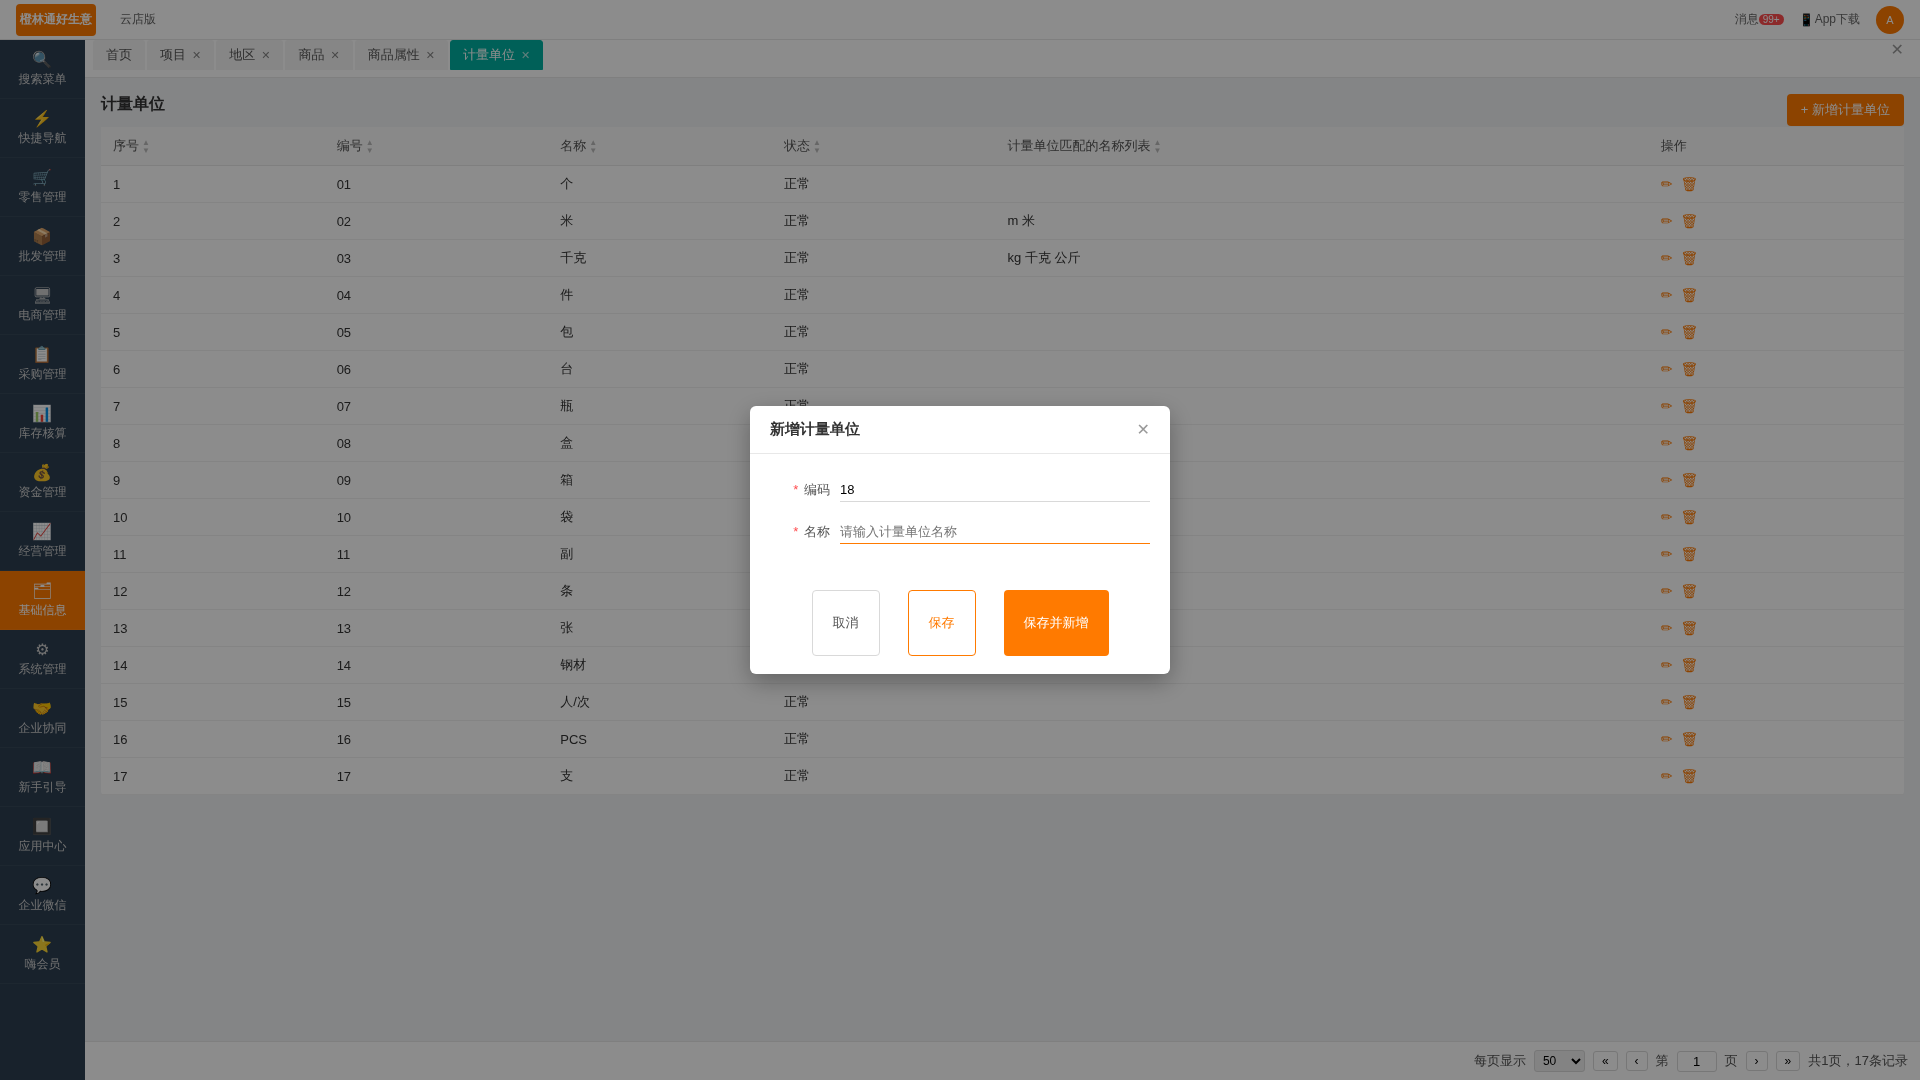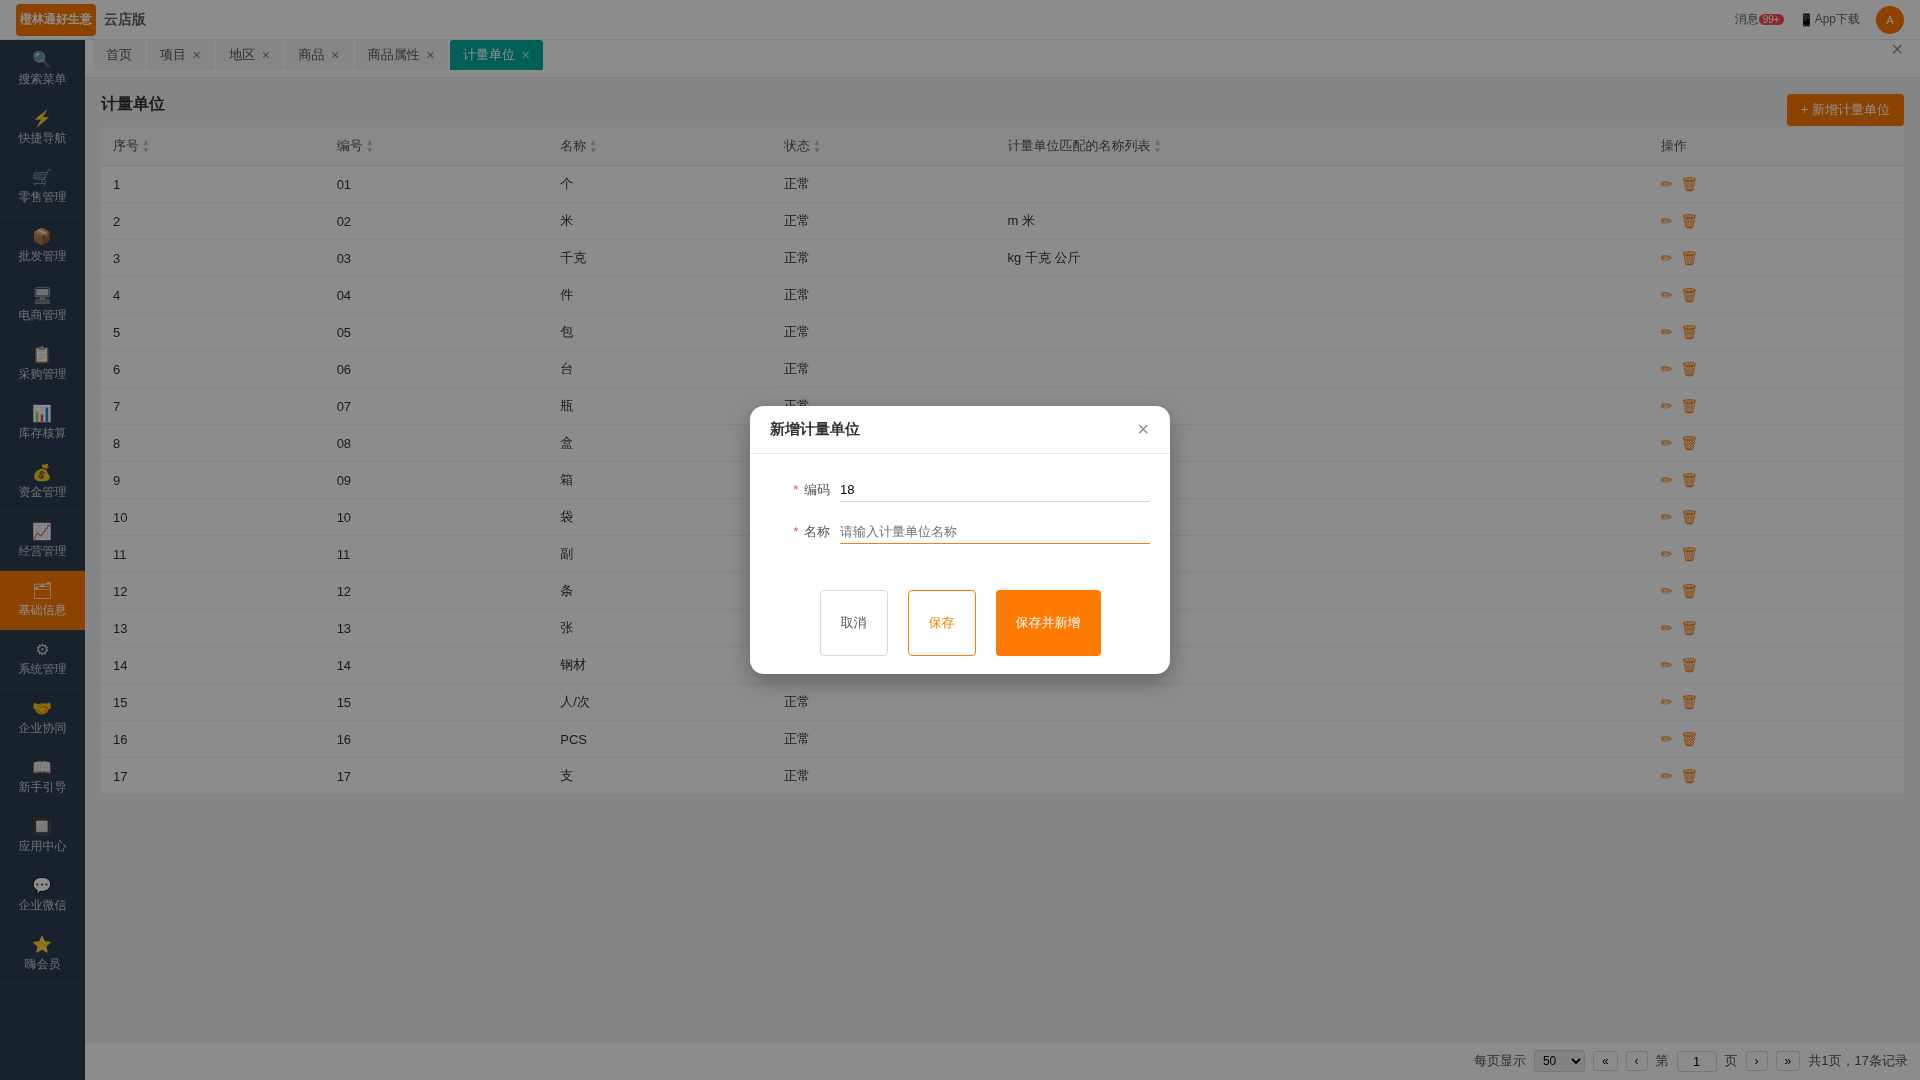--- a/index.html
+++ b/index.html
@@ -14,38 +14,37 @@
       justify-content: space-between;
       padding: 0 16px;
       border-bottom: 1px solid #e8e8e8;
       position: fixed;
       top: 0; left: 0; right: 0;
       z-index: 100;
     }
     .logo-area {
       display: flex;
       align-items: center;
-      gap: 8px;
+      gap: 24px;
     }
     .logo-box {
       width: 80px;
       height: 32px;
       background: #ff7a00;
       border-radius: 4px;
       display: flex;
       align-items: center;
       justify-content: center;
       color: white;
       font-size: 12px;
       font-weight: bold;
     }
     .logo-subtitle {
-      font-size: 14px;
+      font-size: 12px;
       color: #666;
-      font-weight: bold;
     }
     .header-right {
       display: flex;
       align-items: center;
       gap: 16px;
     }
     .header-btn {
       display: flex;
       align-items: center;
       font-size: 12px;
@@ -260,21 +259,21 @@
       background: rgba(0,0,0,0.45);
       z-index: 200;
       display: flex;
       align-items: center;
       justify-content: center;
     }
 
     
     .modal {
       background: white;
-      border-radius: 14px;
+      border-radius: 6px;
       width: 420px;
       box-shadow: 0 8px 24px rgba(0,0,0,0.3);
     }
     .modal-header {
       padding: 14px 20px;
       border-bottom: 1px solid #e8e8e8;
       display: flex;
       align-items: center;
       justify-content: space-between;
     }
@@ -318,21 +317,21 @@
       font-size: 13px;
       outline: none;
     }
     .form-input.active-input {
       border-bottom-color: #ff7a00;
     }
     .modal-footer {
       padding: 12px 20px 18px;
       display: flex;
       justify-content: center;
-      gap: 20px;
+      gap: 28px;
     }
     .btn-cancel {
       border: 1px solid #d9d9d9;
       background: white;
       padding: 6px 20px;
       border-radius: 4px;
       cursor: pointer;
       font-size: 13px;
       color: #555;
     }

